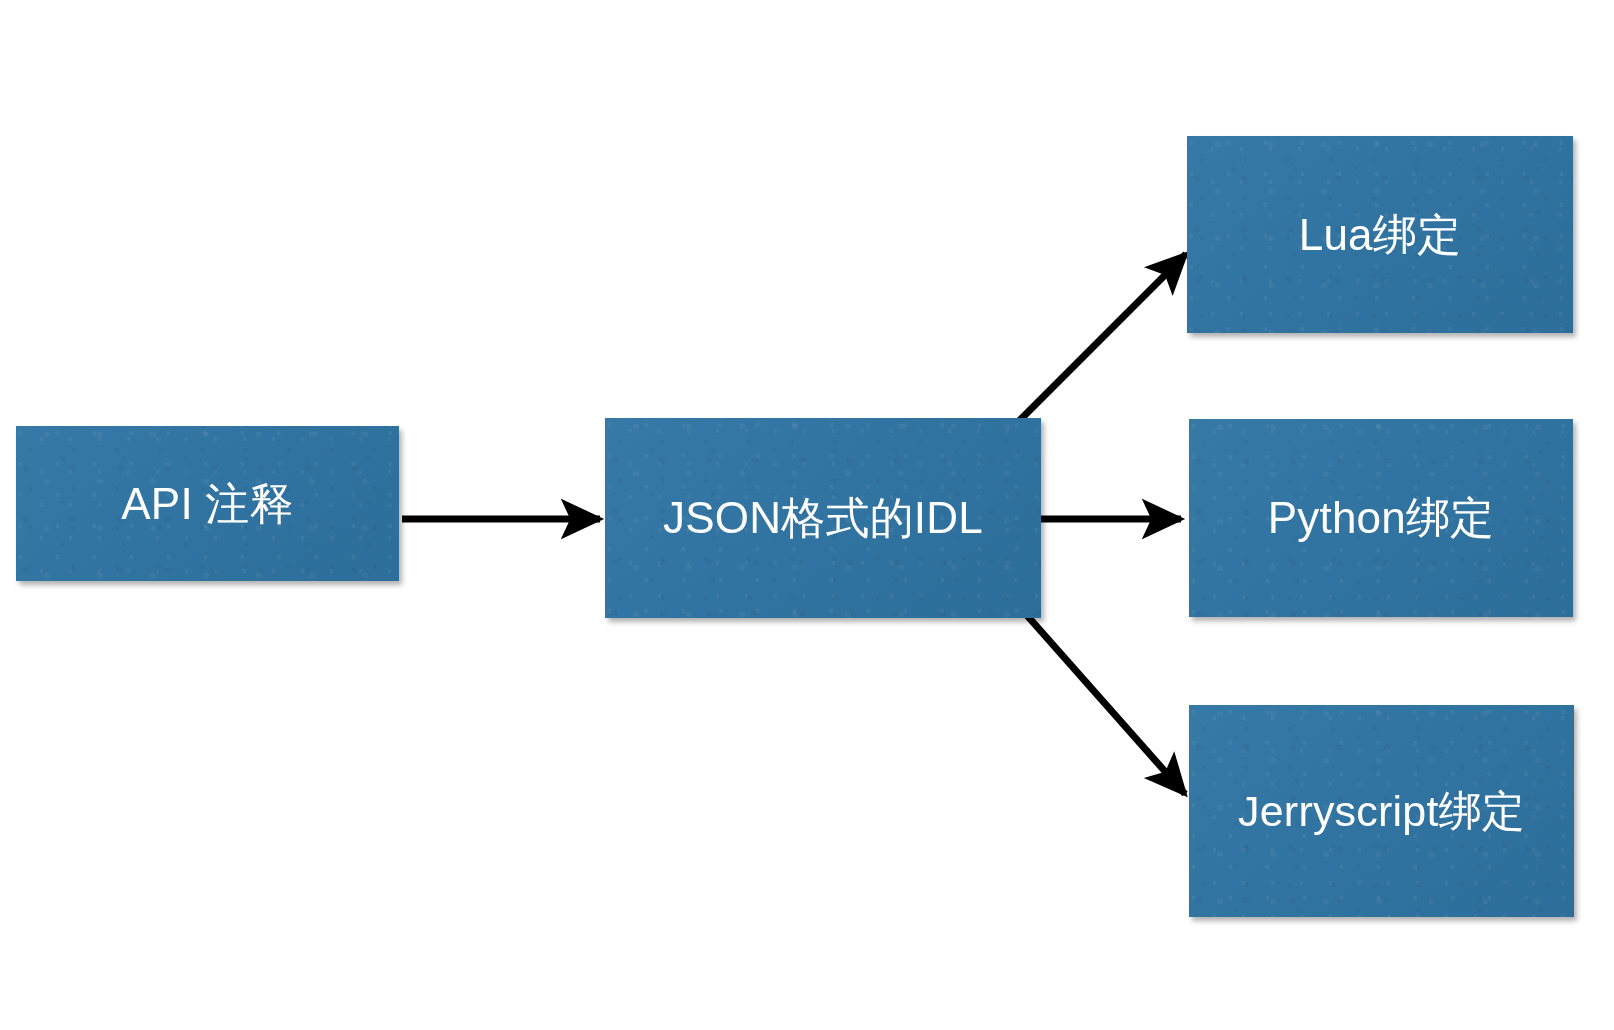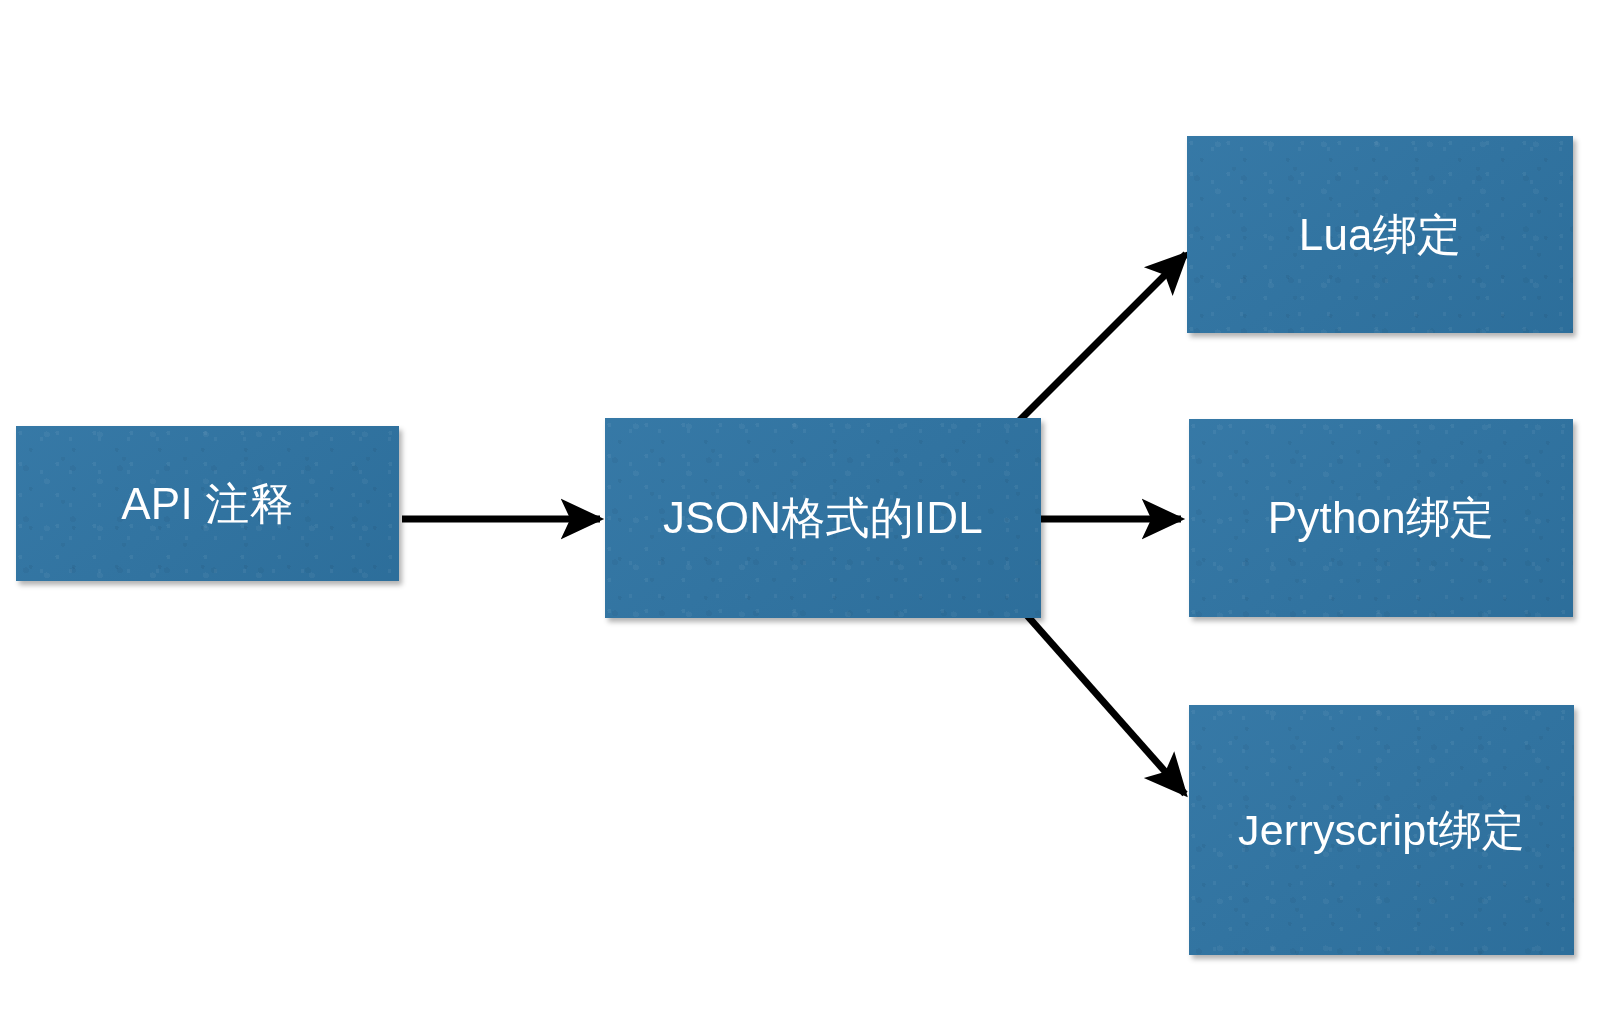--- a/index.html
+++ b/index.html
@@ -41,21 +41,21 @@
     font-size: 44px;
     font-weight: 300;
     line-height: 1;
     white-space: nowrap;
     color: #ffffff;
   }
   #node-api      { left: 16px;   top: 418px; width: 383px; height: 155px; margin-top: 8px; }
   #node-idl      { left: 605px;  top: 418px; width: 436px; height: 200px; }
   #node-lua      { left: 1187px; top: 136px; width: 386px; height: 197px; }
   #node-python   { left: 1189px; top: 419px; width: 384px; height: 198px; }
-  #node-jerry    { left: 1189px; top: 705px; width: 385px; height: 250px; align-items: center; }
+  #node-jerry    { left: 1189px; top: 705px; width: 385px; height: 212px; align-items: center; }
   #node-jerry .node-label { font-size: 43px; }
 
   #edges {
     position: absolute;
     left: 0;
     top: 0;
     width: 1614px;
     height: 1030px;
     pointer-events: none;
   }

